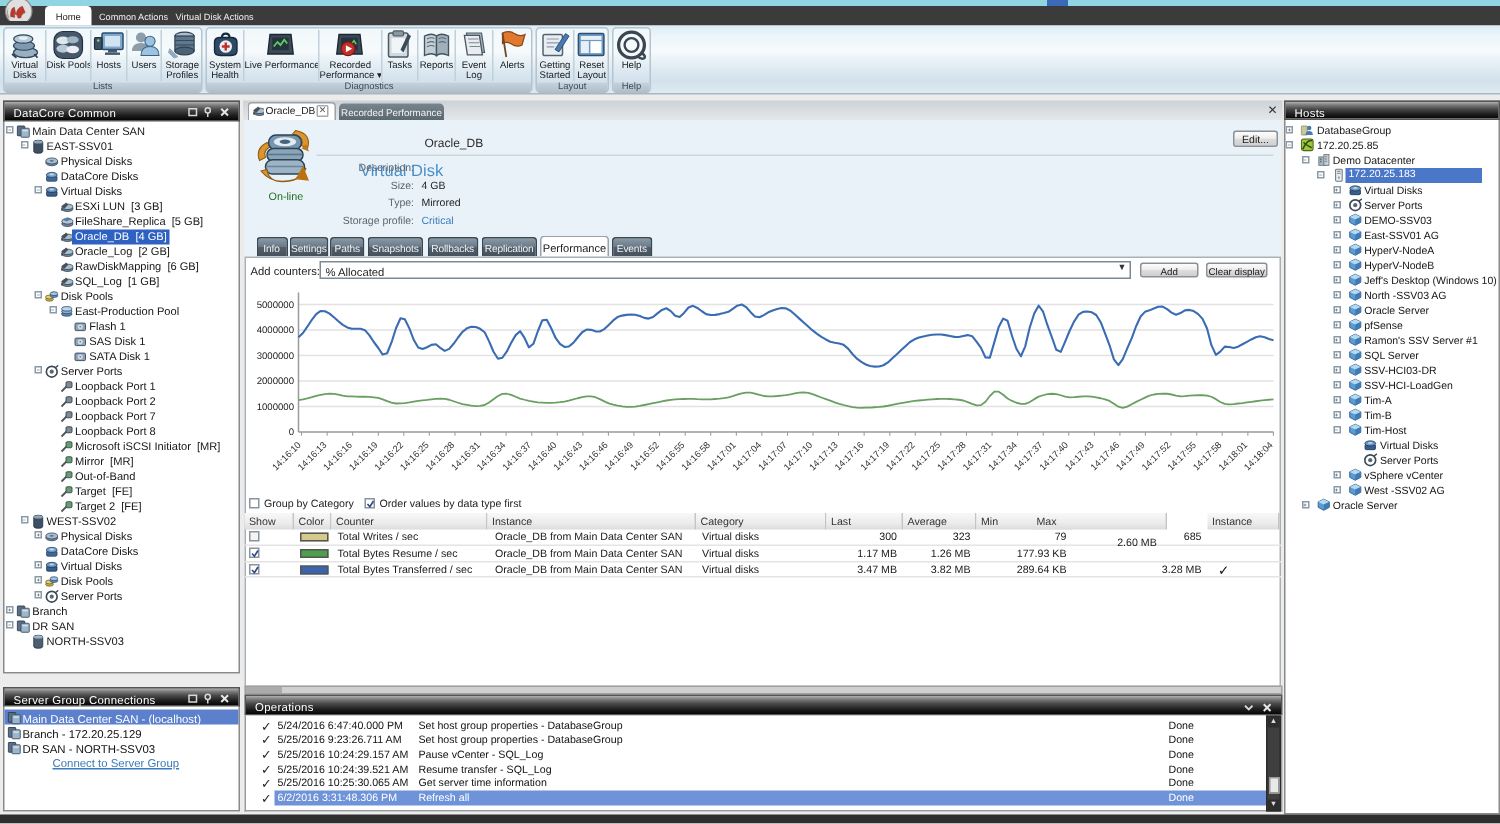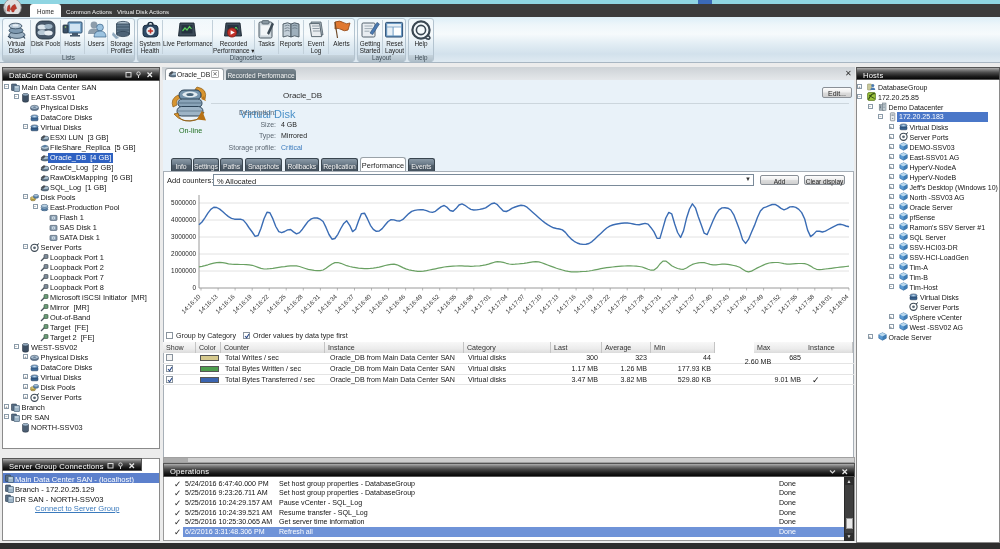--- a/index.html
+++ b/index.html
@@ -476,21 +476,21 @@
   </span>
 <span class="ttxt" style="left:21.5px;top:413.0px">DR SAN</span>
 <span style="position:absolute;left:20.5px;top:422.5px;width:9px;height:10px">
     <svg width="9" height="10" viewBox="0 0 9 10" style="position:absolute;left:0;top:0">
       <path d="M1.5 1.6 Q1.5 0.4 4.5 0.4 Q7.5 0.4 7.5 1.6 L7.5 8 Q7.5 9.2 4.5 9.2 Q1.5 9.2 1.5 8 Z" fill="#4d5f73" stroke="#1c2836" stroke-width="0.5"></path>
       <ellipse cx="4.5" cy="1.6" rx="3" ry="1.1" fill="#9fb6ca"></ellipse>
     </svg>
   </span>
 <span class="ttxt" style="left:31.0px;top:423.0px">NORTH-SSV03</span>
 <div class="abs" style="left:2px;top:458px;width:158px;height:83px;background:#fff;border:1px solid #8a8a8a"></div>
-<div class="ptitle" style="left:2px;top:458px;width:140px;height:13px">
+<div class="ptitle" style="left:2px;top:458px;width:158px;height:13px">
     <span class="ptxt" style="top:2.5px">Server Group Connections</span>
     <span style="position:absolute;right:4px;top:3px;width:30px;height:8px"><svg width="30" height="8" viewBox="0 0 30 8">
         <rect x="1" y="1.5" width="5" height="4.5" fill="none" stroke="#d8d8d8" stroke-width="1"></rect>
         <circle cx="13.5" cy="2.6" r="1.7" fill="none" stroke="#d8d8d8" stroke-width="1"></circle>
         <line x1="13.5" y1="4.3" x2="13.5" y2="7" stroke="#d8d8d8" stroke-width="1"></line>
         <path d="M22.5 1.5 L27 6 M27 1.5 L22.5 6" stroke="#e8e8e8" stroke-width="1.3"></path>
       </svg></span>
   </div>
 <div class="abs" style="left:3px;top:473px;width:156px;height:10px;background:#5c80cc"></div>
 <span style="position:absolute;left:5px;top:473.5px;width:9px;height:10px">
@@ -922,62 +922,62 @@
   </div>
 <span class="abs" style="left:253px;top:331.5px;font-size:7.1px;color:#222">Order values by data type first</span>
 <div class="cth" style="left:163px;width:33px">Show</div>
 <div class="cth" style="left:196px;width:25px">Color</div>
 <div class="cth" style="left:221px;width:104px">Counter</div>
 <div class="cth" style="left:325px;width:139px">Instance</div>
 <div class="cth" style="left:464px;width:87px">Category</div>
 <div class="cth" style="left:551px;width:51px">Last</div>
 <div class="cth" style="left:602px;width:49px">Average</div>
 <div class="cth" style="left:651px;width:64px">Min</div>
-<div class="cth" style="left:754px;width:90px">Max</div>
+<div class="cth" style="left:688px;width:90px">Max</div>
 <div class="cth" style="left:805px;width:48px">Instance</div>
 <div class="abs" style="left:163px;top:362.8px;width:691px;height:1px;background:#e4e4e4"></div>
 <div class="abs" style="left:166px;top:354px;width:7px;height:7px;border:1px solid #8a949e;background:#f4f4f4">
     <svg width="6" height="6" viewBox="0 0 6 6" style="position:absolute;left:0;top:0"></svg>
   </div>
 <div class="abs" style="left:200px;top:355px;width:19px;height:6px;background:#d6c98e;border:1px solid #555"></div>
 <span class="ctc" style="left:225px;top:354px">Total Writes / sec</span>
 <span class="ctc" style="left:330px;top:354px">Oracle_DB from Main Data Center SAN</span>
 <span class="ctc" style="left:468px;top:354px">Virtual disks</span>
 <span class="ctc" style="left:551px;top:354px;width:47px;text-align:right;display:inline-block">300</span>
 <span class="ctc" style="left:602px;top:354px;width:45px;text-align:right;display:inline-block">323</span>
-<span class="ctc" style="left:651px;top:354px;width:60px;text-align:right;display:inline-block">44</span>
+<span class="ctc" style="left:651px;top:354px;width:60px;text-align:right;display:inline-block">79</span>
 <span class="ctc" style="left:715px;top:354px;width:86px;text-align:right;display:inline-block">685</span>
 <div class="abs" style="left:163px;top:373.6px;width:691px;height:1px;background:#e4e4e4"></div>
 <div class="abs" style="left:166px;top:364.8px;width:7px;height:7px;border:1px solid #8a949e;background:#fff">
     <svg width="6" height="6" viewBox="0 0 6 6" style="position:absolute;left:0;top:0">
       <path d="M1 3 L2.6 4.8 L5 1" stroke="#2a4a8a" stroke-width="1.1" fill="none"></path>
     </svg>
   </div>
 <div class="abs" style="left:200px;top:365.8px;width:19px;height:6px;background:#4e9e4e;border:1px solid #555"></div>
-<span class="ctc" style="left:225px;top:364.8px">Total Bytes Written / sec</span>
+<span class="ctc" style="left:225px;top:364.8px">Total Bytes Resume / sec</span>
 <span class="ctc" style="left:330px;top:364.8px">Oracle_DB from Main Data Center SAN</span>
 <span class="ctc" style="left:468px;top:364.8px">Virtual disks</span>
 <span class="ctc" style="left:551px;top:364.8px;width:47px;text-align:right;display:inline-block">1.17 MB</span>
 <span class="ctc" style="left:602px;top:364.8px;width:45px;text-align:right;display:inline-block">1.26 MB</span>
 <span class="ctc" style="left:651px;top:364.8px;width:60px;text-align:right;display:inline-block">177.93 KB</span>
 <span class="ctc" style="left:715px;top:358px;width:86px;text-align:center;display:inline-block">2.60 MB</span>
 <div class="abs" style="left:163px;top:384.40000000000003px;width:691px;height:1px;background:#e4e4e4"></div>
 <div class="abs" style="left:166px;top:375.6px;width:7px;height:7px;border:1px solid #8a949e;background:#fff">
     <svg width="6" height="6" viewBox="0 0 6 6" style="position:absolute;left:0;top:0">
       <path d="M1 3 L2.6 4.8 L5 1" stroke="#2a4a8a" stroke-width="1.1" fill="none"></path>
     </svg>
   </div>
 <div class="abs" style="left:200px;top:376.6px;width:19px;height:6px;background:#3a64b0;border:1px solid #555"></div>
 <span class="ctc" style="left:225px;top:375.6px">Total Bytes Transferred / sec</span>
 <span class="ctc" style="left:330px;top:375.6px">Oracle_DB from Main Data Center SAN</span>
 <span class="ctc" style="left:468px;top:375.6px">Virtual disks</span>
 <span class="ctc" style="left:551px;top:375.6px;width:47px;text-align:right;display:inline-block">3.47 MB</span>
 <span class="ctc" style="left:602px;top:375.6px;width:45px;text-align:right;display:inline-block">3.82 MB</span>
-<span class="ctc" style="left:651px;top:375.6px;width:60px;text-align:right;display:inline-block">529.80 KB</span>
-<span class="ctc" style="left:715px;top:375.6px;width:86px;text-align:right;display:inline-block">9.01 MB</span>
+<span class="ctc" style="left:651px;top:375.6px;width:60px;text-align:right;display:inline-block">289.64 KB</span>
+<span class="ctc" style="left:715px;top:375.6px;width:86px;text-align:right;display:inline-block">3.28 MB</span>
 <span class="abs" style="left:812px;top:374.6px;font-size:9px;color:#111">✓</span>
 <div class="abs" style="left:163px;top:457px;width:692px;height:6px;background:#cfcfcf;border:1px solid #a0a0a0"></div>
 <div class="abs" style="left:164px;top:458px;width:24px;height:4px;background:#ababab"></div>
 <div class="ptitle" style="left:163px;top:463px;width:692px;height:14px">
     <span class="ptxt" style="top:3px">Operations</span>
     <span style="position:absolute;right:4px;top:3.5px;width:22px;height:8px"><svg width="22" height="8" viewBox="0 0 22 8">
         <path d="M2 2.5 L4.5 5 L7 2.5" fill="none" stroke="#d8d8d8" stroke-width="1.2"></path>
         <path d="M14.5 1.5 L19 6 M19 1.5 L14.5 6" stroke="#e8e8e8" stroke-width="1.3"></path>
       </svg></span>
   </div>

